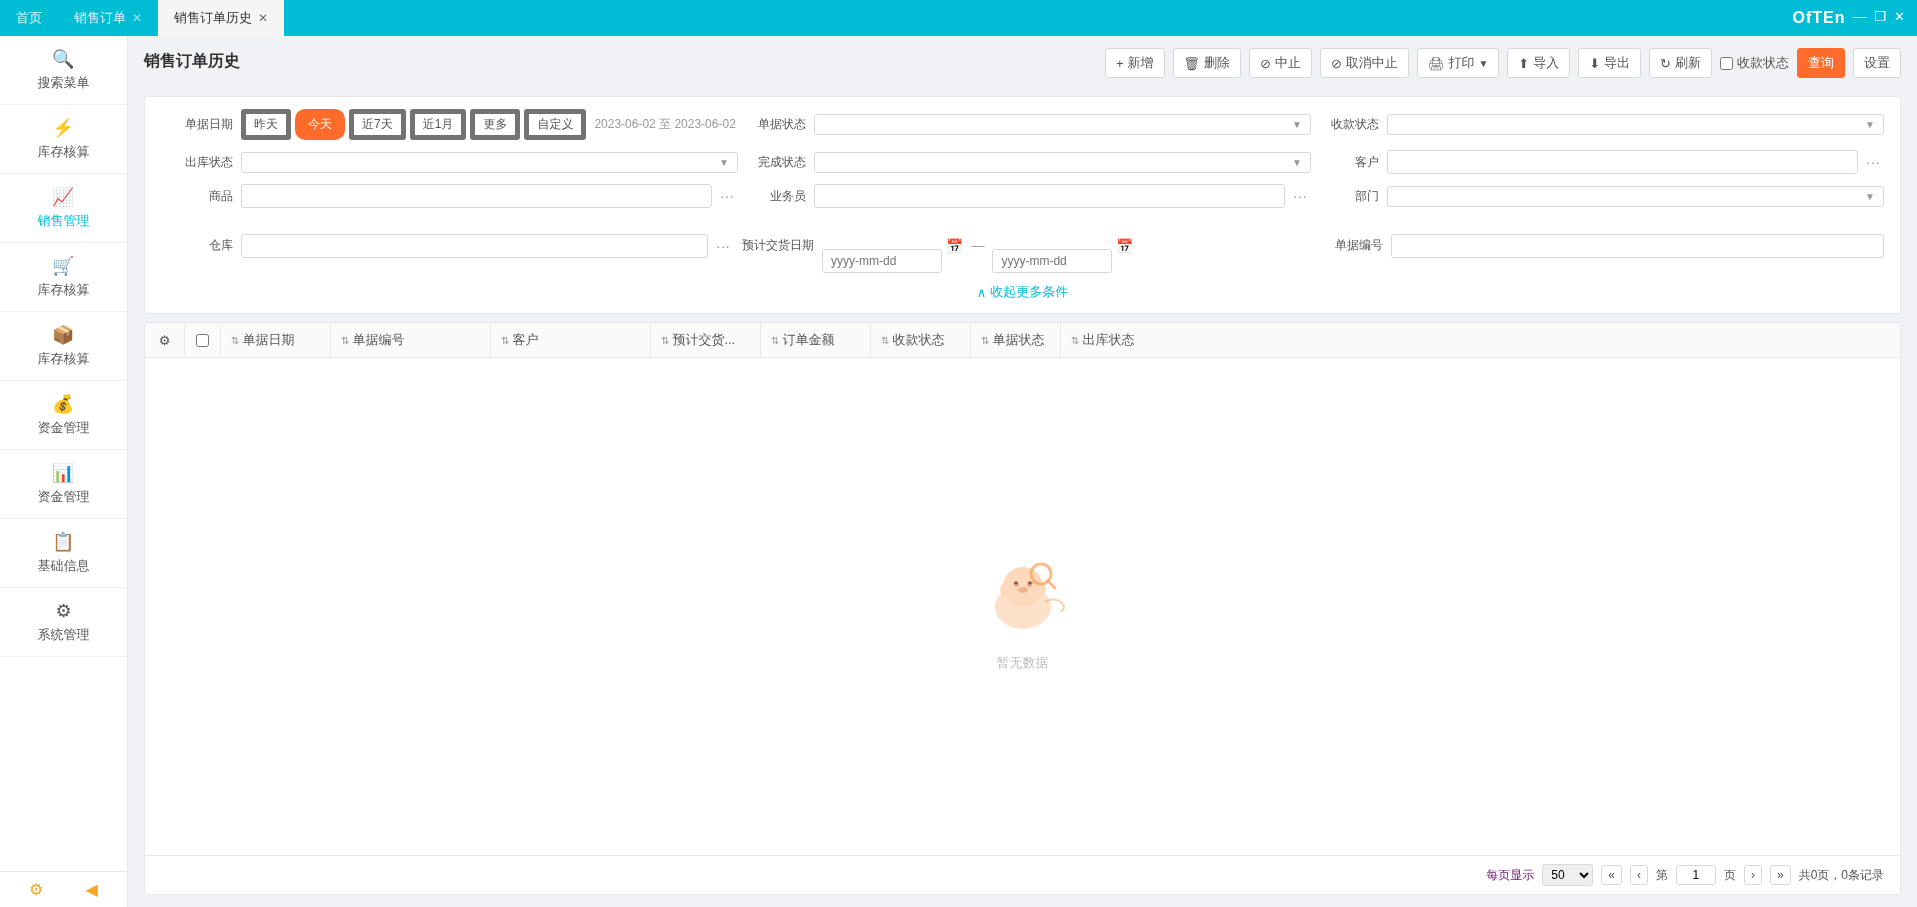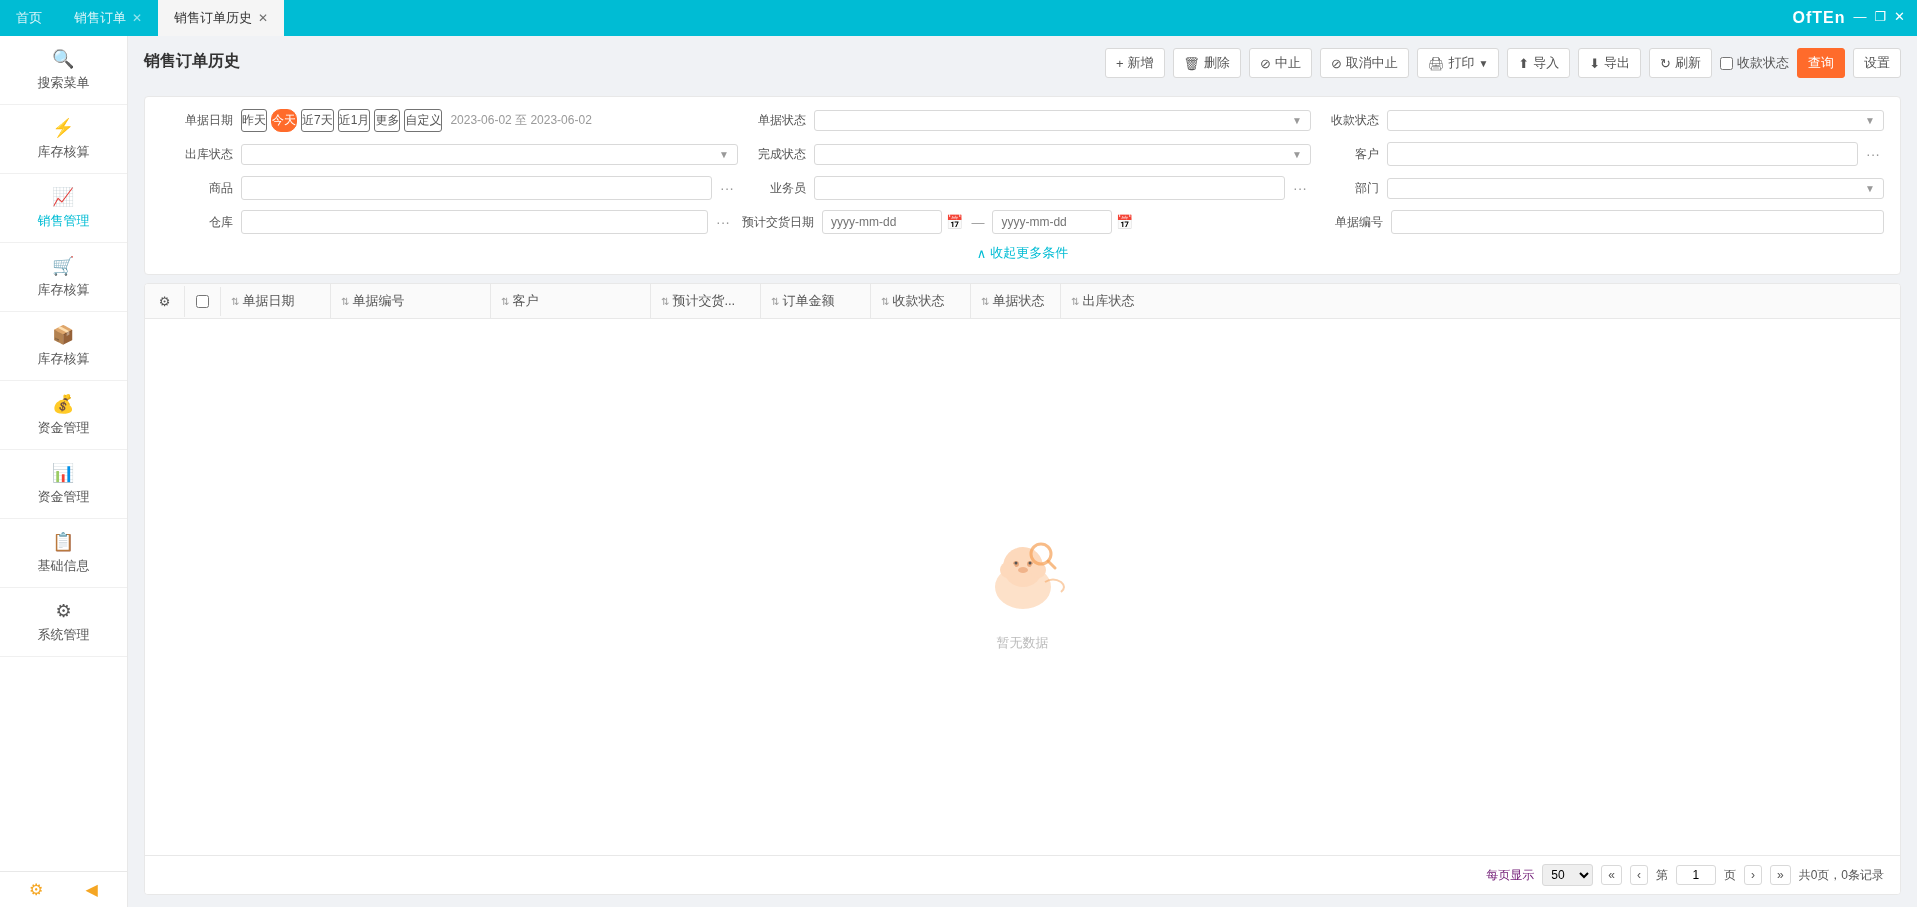--- a/index.html
+++ b/index.html
@@ -182,22 +182,22 @@
       display: flex;
       align-items: center;
       gap: 4px;
     }
     .date-shortcuts {
       display: flex;
       align-items: center;
       gap: 4px;
     }
     .date-btn {
-      padding: 2px 0;
-      border: 1px solid #737373;
+      padding: 2px 8px;
+      border: 5px solid #737373;
       background: white;
       cursor: pointer;
       border-radius: 3px;
       font-size: 12px;
       color: #555;
     }
     .date-btn.active {
       background: #ff6b2b;
       border-color: #ff6b2b;
       color: white;
@@ -238,20 +238,21 @@
       font-size: 14px;
       padding: 0 4px;
     }
     .date-input {
       border: 1px solid #d9d9d9;
       border-radius: 3px;
       padding: 4px 8px;
       font-size: 12px;
       color: #bbb;
       width: 120px;
+      margin-top: 31px;
     }
     .calendar-icon {
       color: #ff6b2b;
       cursor: pointer;
       font-size: 14px;
     }
     .date-separator { color: #999; margin: 0 4px; }
     .collapse-row {
       display: flex;
       justify-content: center;

